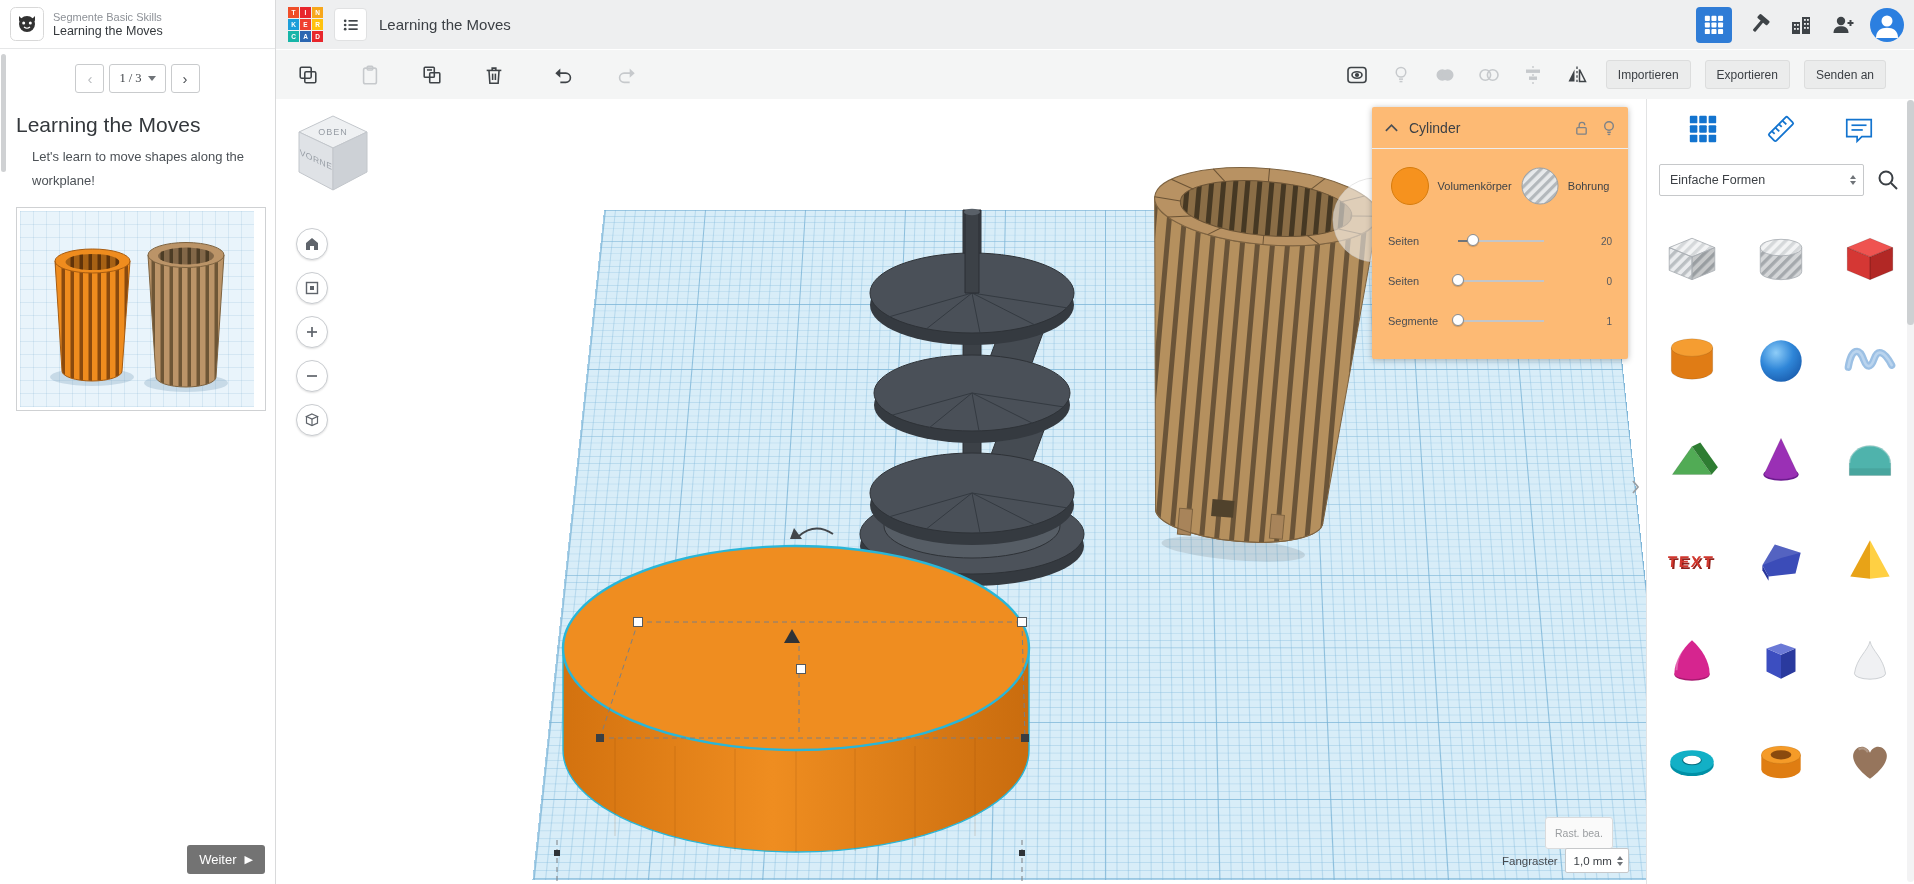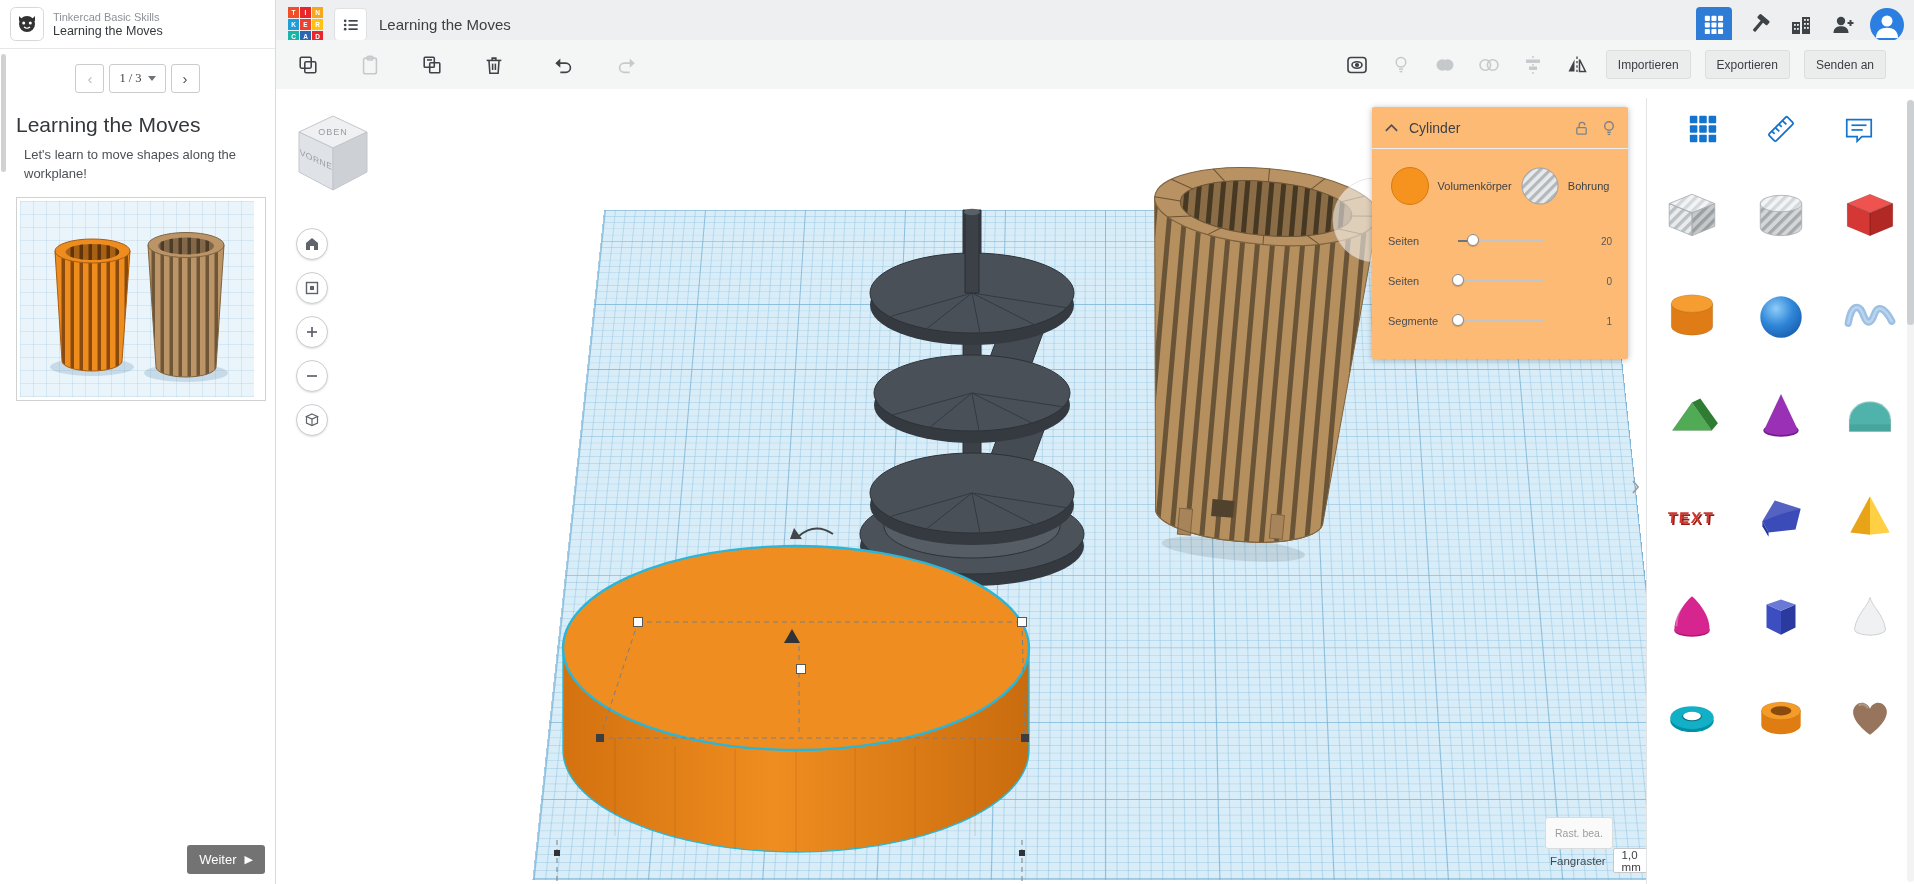--- a/index.html
+++ b/index.html
@@ -13,37 +13,37 @@
   .lp-head .bc1{font-size:11px;color:#8d9197;line-height:14px;}
   .lp-head .bc2{font-size:12.5px;color:#34383c;line-height:15px;}
   .lp-scrollbar{position:absolute;left:1px;top:54px;width:5px;height:118px;background:#cfd1d3;border-radius:3px;}
   .pager{display:flex;justify-content:center;align-items:center;gap:5px;padding:15px 0 10px 0;}
   .pg-btn{width:27px;height:27px;border:1px solid #c9cbcd;border-radius:3px;background:#fff;display:flex;align-items:center;justify-content:center;font-size:15px;color:#b9bcbf;}
   .pg-btn.on{color:#4a4e53;}
   .pg-box{height:27px;border:1px solid #c9cbcd;border-radius:3px;background:#fff;display:flex;align-items:center;gap:6px;padding:0 9px;font-size:12.5px;color:#3c4045;font-family:Liberation Serif, serif;}
   .caret{width:0;height:0;border-left:4px solid transparent;border-right:4px solid transparent;border-top:5px solid #6f7378;}
   .lp-body{padding:4px 16px 0 16px;}
   .lp-title{font-size:21px;color:#34383c;font-weight:500;margin:6px 0 8px 0;}
-  .lp-desc{font-size:13px;color:#4c5156;line-height:19px;margin:0 0 14px 8px;}
+  .lp-desc{font-size:13px;color:#4c5156;line-height:24px;margin:0 0 14px 16px;}
   .thumb{border:1px solid #cfd1d3;background:#fff;padding:3px;width:242px;}
   .next-btn{position:absolute;right:10px;bottom:10px;background:#737373;color:#fff;border-radius:3px;
     display:flex;align-items:center;gap:8px;padding:7px 12px;font-size:13px;}
   .next-btn .play{font-size:11px;}
   
   .app-header{position:absolute;left:275px;top:0;width:1639px;height:49px;background:#eeeff0;z-index:30;display:flex;align-items:center;}
   .lg-grid{display:grid;grid-template-columns:repeat(3,11px);grid-auto-rows:11px;gap:1px;margin-left:13px;}
   .lg-tile{display:flex;align-items:center;justify-content:center;color:#fff;font-size:6.5px;font-weight:bold;}
   .hd-listbtn{width:31px;height:31px;background:#fff;border:1px solid #e0e1e2;border-radius:4px;margin-left:11px;display:flex;align-items:center;justify-content:center;}
   .hd-title{font-size:15px;color:#3c4045;margin-left:12px;}
   .hd-right{margin-left:auto;display:flex;align-items:center;gap:12px;padding-right:10px;}
   .hd-appsbtn{width:36px;height:36px;background:#2f7cd6;border-radius:4px;display:flex;align-items:center;justify-content:center;}
   .hd-ic{width:30px;height:30px;display:flex;align-items:center;justify-content:center;color:#3e4347;}
   .avatar{width:34px;height:34px;border-radius:50%;background:#2b7fe0;display:flex;align-items:center;justify-content:center;overflow:hidden;}
   
-  .toolbar{position:absolute;left:275px;top:40px;width:1639px;height:49px;background:#f4f5f5;z-index:30;display:flex;align-items:center;gap:14px;}
+  .toolbar{position:absolute;left:275px;top:50px;width:1639px;height:49px;background:#f4f5f5;z-index:30;display:flex;align-items:center;gap:14px;}
   .tb-btn{width:30px;height:30px;display:flex;align-items:center;justify-content:center;color:#3e4347;margin-left:18px;}
   .tb-btn.off{color:#c6c9cc;}
   .tb-right{margin-left:auto;display:flex;align-items:center;}
   .tb-right .tb-btn{margin-left:14px;}
   .txt-btn{height:27px;display:flex;align-items:center;padding:0 11px;background:#ebecec;border:1px solid #dcdddd;border-radius:3px;font-size:12px;color:#3c4045;margin-left:14px;}
   .txt-btn:last-child{margin-right:28px;}
   
   .viewport{position:absolute;left:275px;top:98px;width:1371px;height:786px;background:#fff;overflow:hidden;z-index:10;}
   .plane{position:absolute;left:329px;top:112px;width:1000px;height:950px;pointer-events:none;
     transform-origin:50% 0;transform:perspective(6000px) rotateX(52deg);
@@ -53,21 +53,21 @@
       repeating-linear-gradient(0deg, rgba(125,183,218,.38) 0 1px, transparent 1px 10px),
       repeating-linear-gradient(90deg, rgba(95,160,200,.55) 0 1px, transparent 1px 100px),
       repeating-linear-gradient(0deg, rgba(95,160,200,.55) 0 1px, transparent 1px 100px);}
   .scene{position:absolute;left:0;top:0;}
   .viewcube{position:absolute;left:14px;top:12px;}
   .nav-col{position:absolute;left:21px;top:130px;display:flex;flex-direction:column;gap:12px;}
   .nav-btn{width:30px;height:30px;border-radius:50%;background:#fff;border:1px solid #c9ccd0;box-shadow:0 1px 2px rgba(0,0,0,.12);
     display:flex;align-items:center;justify-content:center;color:#5f646b;}
   .snap-hint{position:absolute;left:1270px;top:719px;background:#fafafa;border:1px solid #dadbdc;border-radius:3px;color:#9b9ea1;font-size:10.5px;padding:9px 9px;}
   .grid-bar{position:absolute;left:1227px;top:750px;display:flex;align-items:center;gap:7px;}
-  .grid-bar .gl{font-size:11.5px;color:#45494e;margin-left:48px;}
+  .grid-bar .gl{font-size:11.5px;color:#45494e;}
   .grid-select{height:23px;background:#fff;border:1px solid #c6c8ca;border-radius:2px;display:flex;align-items:center;gap:5px;padding:0 5px 0 8px;font-size:11.5px;color:#3c4045;}
   .spin{display:flex;flex-direction:column;gap:2px;}
   .spin i{width:0;height:0;border-left:3.5px solid transparent;border-right:3.5px solid transparent;display:block;}
   .spin .u{border-bottom:4px solid #6f7378;}
   .spin .d{border-top:4px solid #6f7378;}
   .collapse-tab{position:absolute;left:1352px;top:372px;width:16px;height:34px;display:flex;align-items:center;justify-content:center;color:#9aa0a5;}
   
   .inspector{position:absolute;left:1372px;top:107px;width:256px;z-index:50;background:#fdba74;border-radius:2px;box-shadow:0 1px 6px rgba(0,0,0,.28);}
   .ins-head{height:41px;display:flex;align-items:center;padding:0 12px;border-bottom:1px solid #ededee;}
   .ins-title{font-size:14px;color:#3c4045;margin-left:10px;}
@@ -146,21 +146,21 @@
     <svg width="34" height="34" viewBox="0 0 34 34">
       <rect x="0.5" y="0.5" width="33" height="33" rx="5" fill="#fff" stroke="#d8d8d8"></rect>
       <polygon points="9,9 13,13 9,14" fill="#323232"></polygon>
         <polygon points="25,9 21,13 25,14" fill="#323232"></polygon>
       <circle cx="17" cy="17" r="8" fill="#323232"></circle>
       <circle cx="13.7" cy="16" r="1.5" fill="#fff"></circle>
         <circle cx="20.3" cy="16" r="1.5" fill="#fff"></circle>
       <path d="M14 20 Q17 22.5 20 20" stroke="#fff" stroke-width="1.2" fill="none"></path>
     </svg>
     <div>
-      <div class="bc1">Tinkercad Basic Skills</div>
+      <div class="bc1">Segmente Basic Skills</div>
       <div class="bc2">Learning the Moves</div>
     </div>
   </div>
   <div class="lp-scrollbar"></div>
 
   <div class="pager">
     <div class="pg-btn">‹</div>
     <div class="pg-box">
       <span>1 / 3</span>
       <span class="caret"></span>
@@ -632,20 +632,35 @@
       </svg>
     </div>
     <div>
       <svg width="32" height="32" viewBox="0 0 34 34" fill="none" stroke="#1374cf" stroke-width="1.8">
         <path d="M4 7 h26 v18 h-10 l-5 5 v-5 h-11 z"></path>
         <line x1="9" y1="13" x2="25" y2="13"></line>
           <line x1="9" y1="18" x2="21" y2="18"></line>
       </svg>
     </div>
   </div>
+  <div class="sp-controls">
+    <div class="cat-select">
+      <span>Einfache Formen</span>
+      <span class="spin">
+          <i class="u"></i>
+          <i class="d"></i>
+        </span>
+    </div>
+    <div class="sp-search">
+      <svg width="24" height="24" viewBox="0 0 24 24" fill="none" stroke="currentColor" stroke-width="2">
+        <circle cx="10" cy="10" r="6.5"></circle>
+          <line x1="15" y1="15" x2="21" y2="21"></line>
+      </svg>
+    </div>
+  </div>
   <div class="shape-grid">
       <div class="shape-cell">
         <svg width="58" height="58" viewBox="0 0 56 56">
           <polygon points="28,7 50,16 28,25 6,16" fill="url(#holeStripes)"></polygon>
           <polygon points="6,16 28,25 28,47 6,38" fill="url(#holeStripes)"></polygon>
           <polygon points="28,25 50,16 50,38 28,47" fill="url(#holeStripes)"></polygon>
           <polygon points="28,7 50,16 28,25 6,16" fill="rgba(255,255,255,.45)"></polygon>
           <polygon points="6,16 28,25 28,47 6,38" fill="rgba(255,255,255,.1)"></polygon>
           <polygon points="28,25 50,16 50,38 28,47" fill="rgba(0,0,0,.14)"></polygon>
           <g fill="none" stroke="#a9aeb3" stroke-width="0.8">

